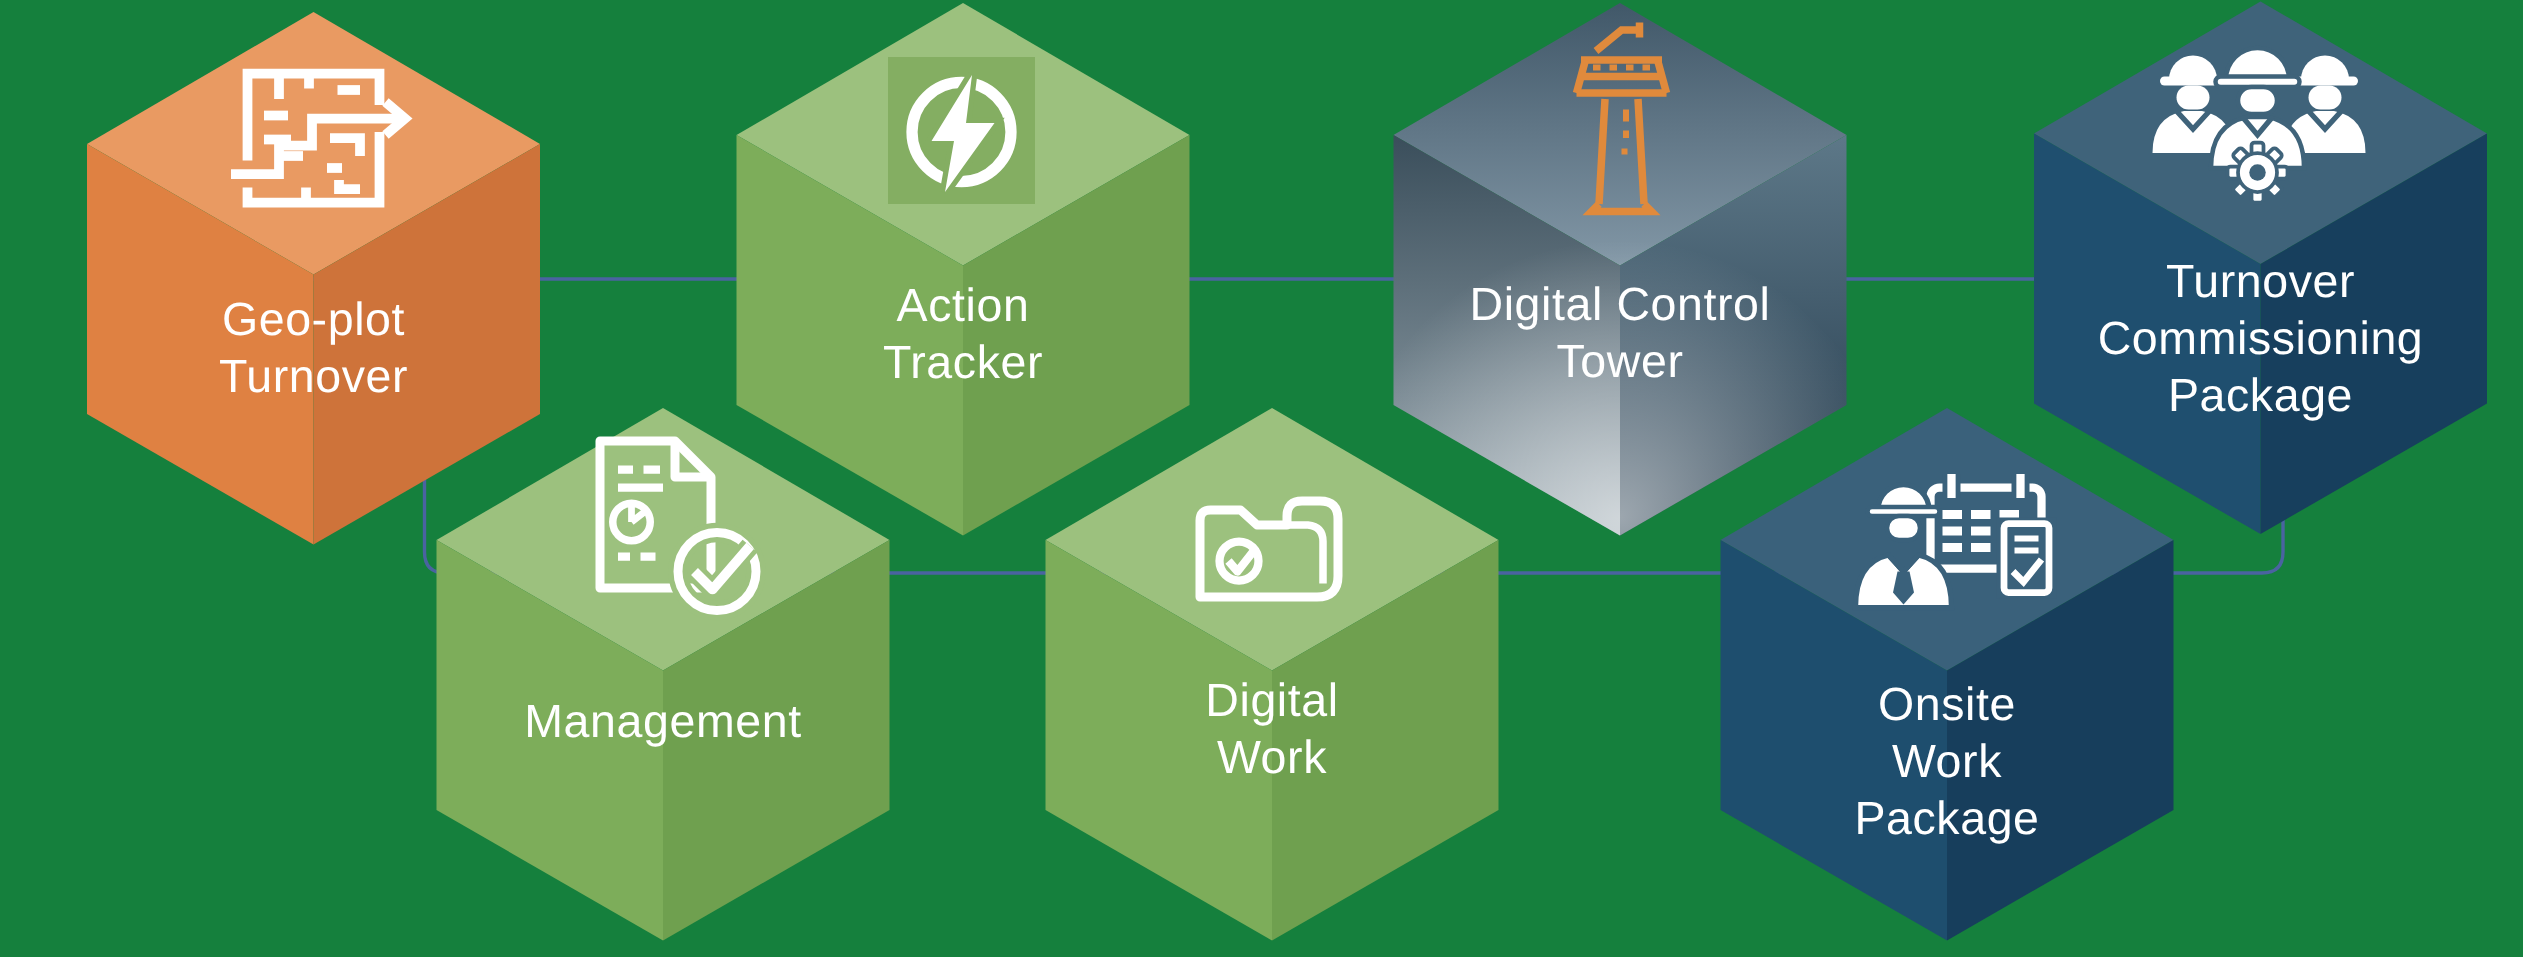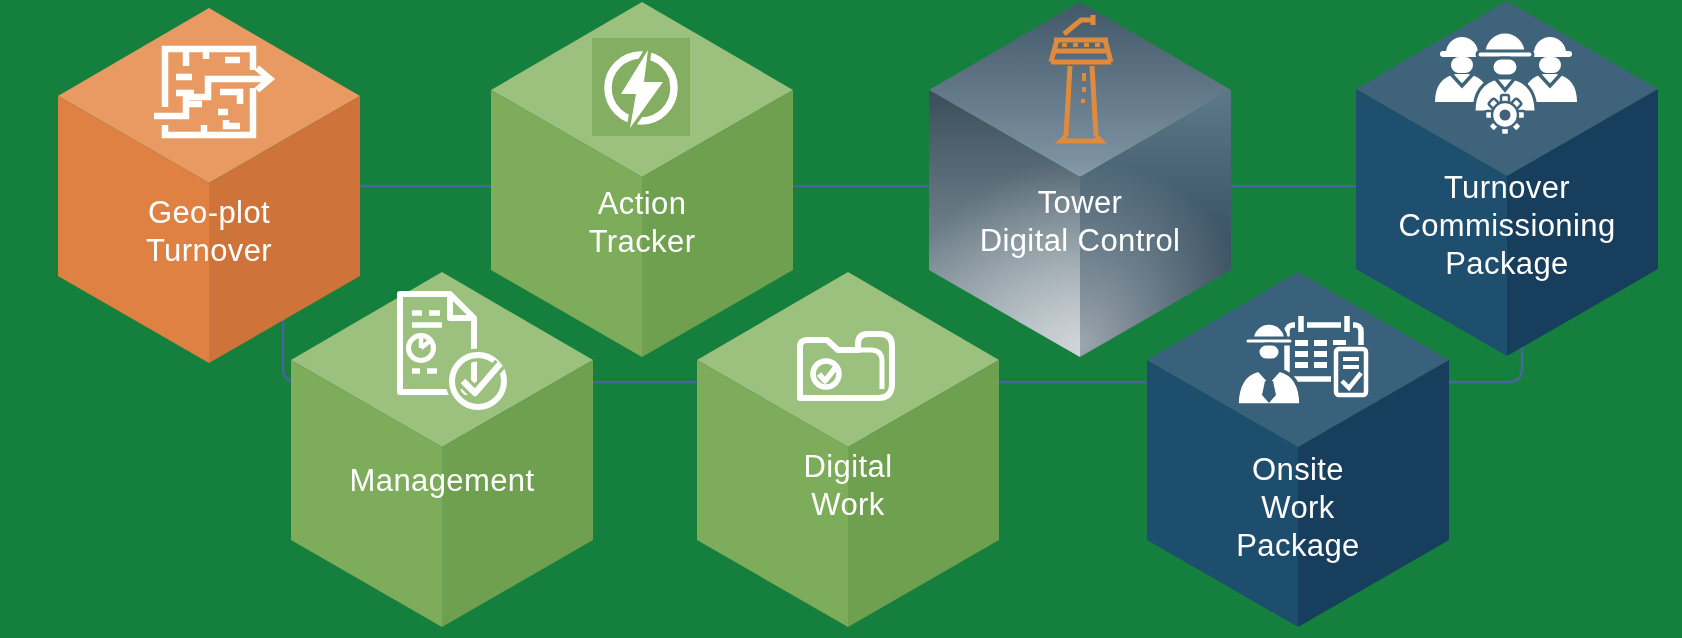--- a/index.html
+++ b/index.html
@@ -201,22 +201,22 @@
 
 <div class="cube-label" style="left:39px;top:194px;">
   <div>Geo-plot</div>
   <div>Turnover</div>
 </div>
 <div class="cube-label" style="left:472px;top:185px;">
   <div>Action</div>
   <div>Tracker</div>
 </div>
 <div class="cube-label" style="left:910px;top:184px;">
+  <div>Digital Control</div>
   <div>Tower</div>
-  <div>Digital Control</div>
 </div>
 <div class="cube-label" style="left:1337px;top:169px;">
   <div>Turnover</div>
   <div>Commissioning</div>
   <div>Package</div>
 </div>
 <div class="cube-label" style="left:272px;top:462px;">
   <div>Management</div>
 </div>
 <div class="cube-label" style="left:678px;top:448px;">

